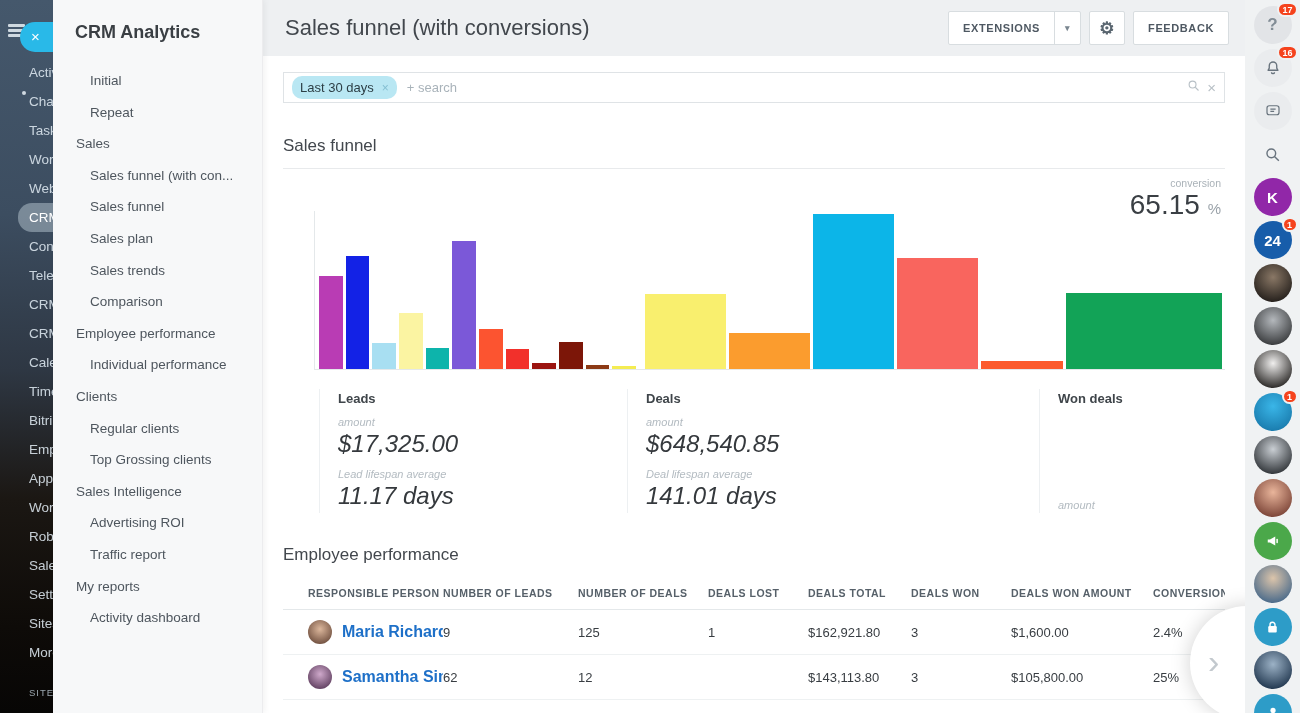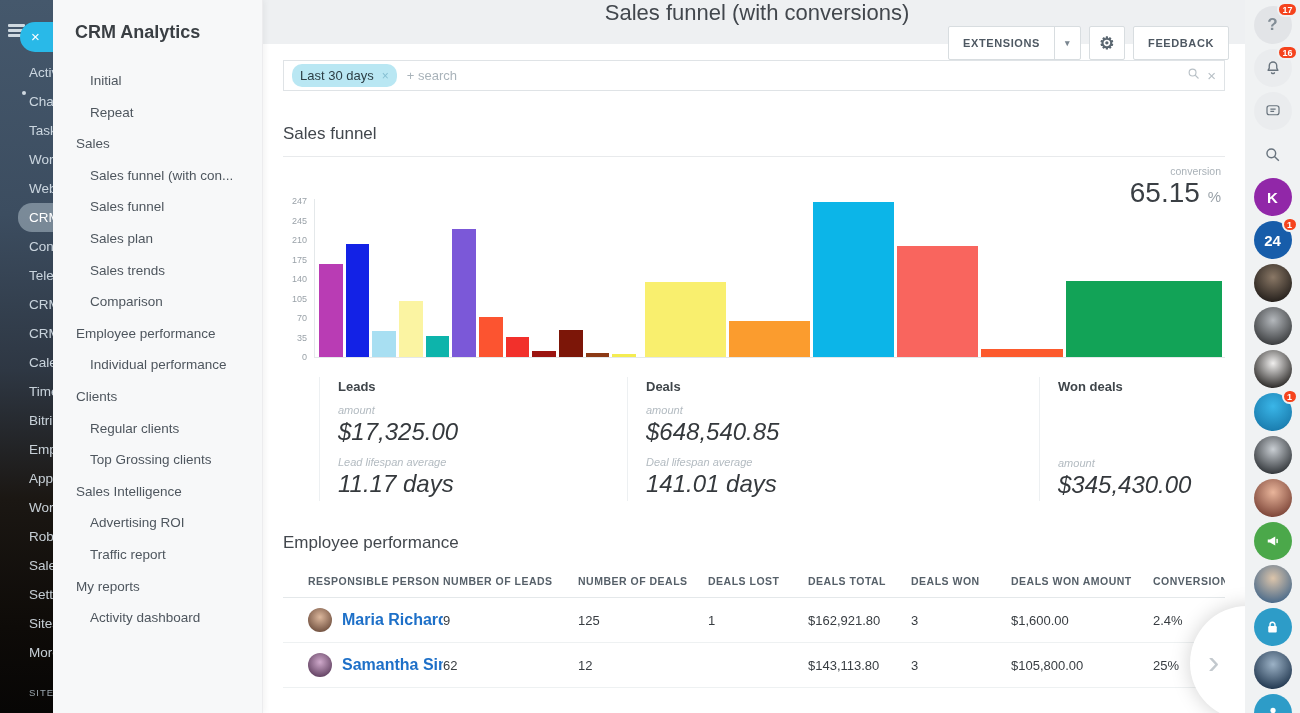--- a/index.html
+++ b/index.html
@@ -27,21 +27,21 @@
   .panel { position:absolute; left:53px; top:0; width:210px; height:713px; background:#f7f8f9; z-index:2;
     border-right:1px solid #ececee; box-shadow:2px 0 6px rgba(0,0,0,0.05); }
   .panel h1 { font-size:18px; font-weight:600; color:#3a3f44; padding:22px 0 0 22px; }
   .panel-items { list-style:none; margin-top:22px; }
   .panel-items li { height:31.6px; line-height:31.6px; font-size:13.5px; color:#4e565e;
     padding-left:23px; white-space:nowrap; overflow:hidden; cursor:pointer; }
   .panel-items li.level1 { padding-left:37px; }
 
   
   .main { position:absolute; left:263px; top:0; width:982px; height:713px; background:#fff; }
-  .topbar { height:44px; background:#eef0f2; display:flex; align-items:center; padding:0 16px 0 22px;flex-direction:column; }
+  .topbar { height:56px; background:#eef0f2; display:flex; align-items:center; padding:0 16px 0 22px; }
   .topbar h2 { font-size:22px; font-weight:400; color:#42474d; flex:0 0 auto; }
   .topbar .actions { margin-left:auto; display:flex; align-items:center; gap:8px; }
   .btn { background:#fff; border:1px solid #d8dde0; border-radius:2px; height:34px; display:flex;
     align-items:center; color:#4e5862; font-size:11px; font-weight:700; letter-spacing:0.6px; cursor:pointer; }
   .btn .lbl { padding:0 14px; }
   .btn .sep { width:1px; height:100%; background:#d8dde0; }
   .btn .caret { padding:0 10px; font-size:9px; color:#7a8690; }
   .btn.icon-btn { width:36px; justify-content:center; font-size:17px; color:#5a6670; }
 
   .content { position:relative; padding:0 20px; height:653px; }
@@ -201,31 +201,20 @@
               <path d="M14.8 14.8L20 20"></path>
             </svg></span>
         <span style="font-size:15px;">×</span>
       </div>
     </div>
 
     <h3 class="section-title">Sales funnel</h3>
     <hr class="divider">
 
     <div class="chart">
-      <div class="yaxis" id="yaxis">
-          <span style="top: 36px;">247</span>
-          <span style="top: 55.5px;">245</span>
-          <span style="top: 75px;">210</span>
-          <span style="top: 94.5px;">175</span>
-          <span style="top: 114px;">140</span>
-          <span style="top: 133.5px;">105</span>
-          <span style="top: 153px;">70</span>
-          <span style="top: 172.5px;">35</span>
-          <span style="top: 192px;">0</span>
-        </div>
       <div class="axis-line"></div>
       <div class="baseline"></div>
       <div class="bars" id="bars">
           <div class="bar" title="177" style="width: 24px; height: 93px; background: rgb(185, 60, 180);"></div>
           <div class="bar" title="214" style="width: 24px; height: 113px; background: rgb(19, 34, 230);"></div>
           <div class="bar" title="49" style="width: 24px; height: 26px; background: rgb(168, 223, 242);"></div>
           <div class="bar" title="105" style="width: 24px; height: 56px; background: rgb(251, 244, 162);"></div>
           <div class="bar" title="39" style="width: 24px; height: 21px; background: rgb(13, 180, 171);"></div>
           <div class="bar" title="243" style="width: 24px; height: 128px; background: rgb(123, 88, 216);"></div>
           <div class="bar" title="76" style="width: 24px; height: 40px; background: rgb(252, 84, 48);"></div>
@@ -270,21 +259,20 @@
           </div>
           <div class="metric">
             <div class="mlabel">Deal lifespan average</div>
             <div class="mvalue">141.01 days</div>
           </div>
         </div>
         <div class="stat-col" style="width: 178px;">
           <div class="stitle">Won deals</div>
           <div class="metric push-bottom">
             <div class="mlabel">amount</div>
-            <div class="mvalue">$345,430.00</div>
           </div>
         </div>
       </div>
 
     <h3 class="section-title emp-title">Employee performance</h3>
 
     <div class="emp-table-wrap">
       <table>
         <colgroup id="emp-cols">
             <col style="width: 160px;">

